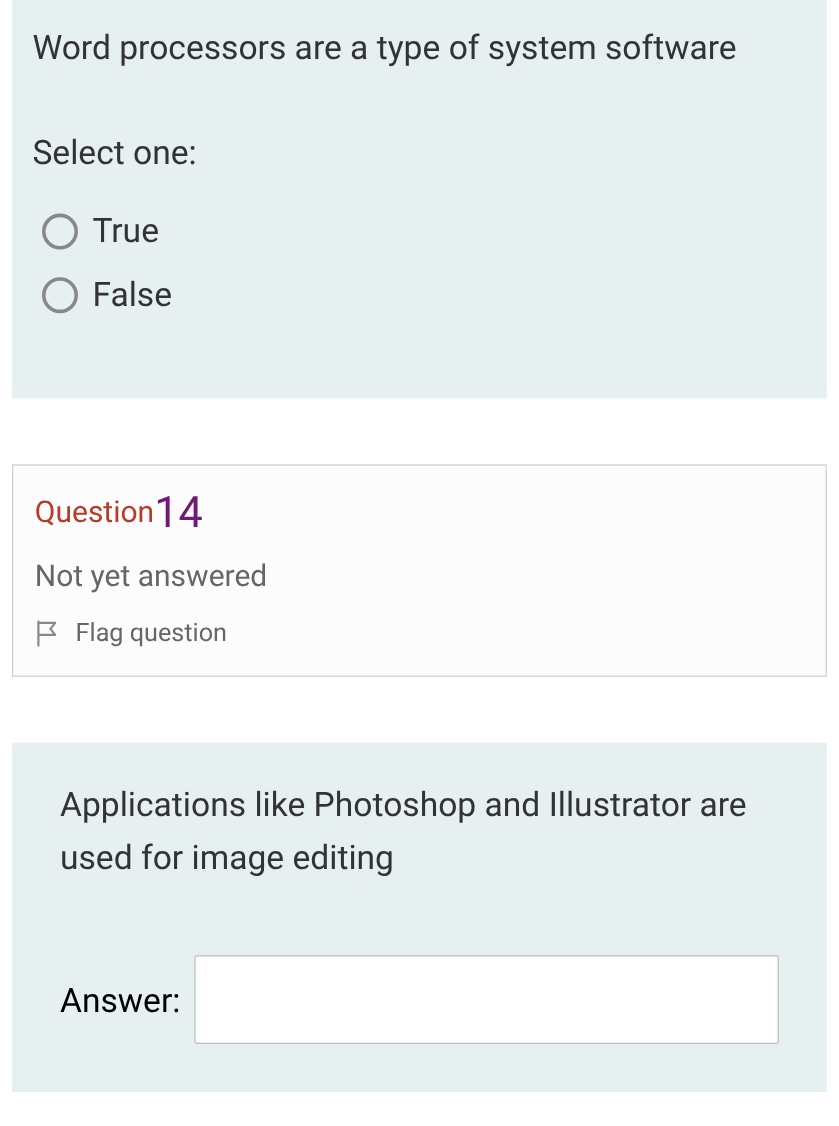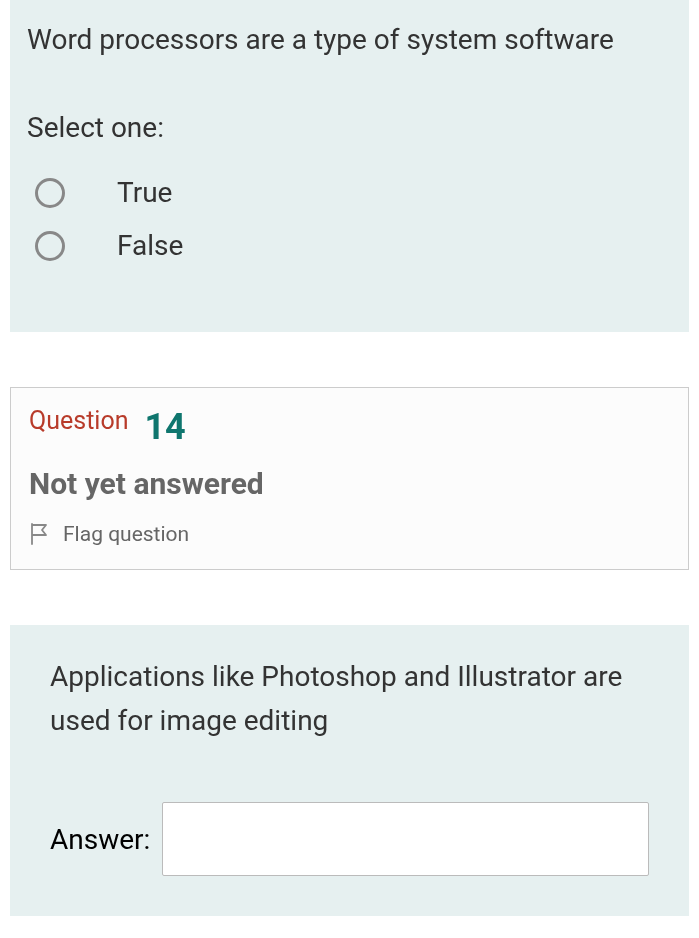--- a/index.html
+++ b/index.html
@@ -27,21 +27,20 @@
     .select-one {
       font-size: 28px;
       color: #333333;
       margin-bottom: 32px;
     }
     .radio-row {
       display: flex;
       align-items: center;
       margin-bottom: 20px;
       padding-left: 8px;
-      gap: 40px;
     }
     .radio-circle {
       width: 30px;
       height: 30px;
       border: 3px solid #888888;
       border-radius: 50%;
       margin-right: 12px;
       cursor: pointer;
       flex-shrink: 0;
     }
@@ -50,38 +49,37 @@
       color: #333333;
     }
     .question-info {
       border: 1px solid #cccccc;
       background: #fcfcfc;
       padding: 18px 18px 22px 18px;
       margin: 55px 10px 0 10px;
     }
     .question-number-line {
       display: flex;
-      align-items: flex-start;
+      align-items: center;
       margin-bottom: 18px;
     }
     .question-word {
       font-size: 25px;
       color: #b83b2a;
     }
     .question-number {
       font-size: 36px;
-      font-weight: bold;
-      color: #0f766e;
-      margin-left: 16px;
+      font-weight: normal;
+      color: #701a75;
+      margin-left: 0;
     }
     .info-line {
-      font-size: 30px;
+      font-size: 25px;
       color: #666666;
       margin-bottom: 20px;
-      font-weight: bold;
     }
     .flag-line {
       display: flex;
       align-items: center;
       cursor: pointer;
     }
     .flag-icon {
       width: 22px;
       height: 26px;
       margin-right: 12px;

